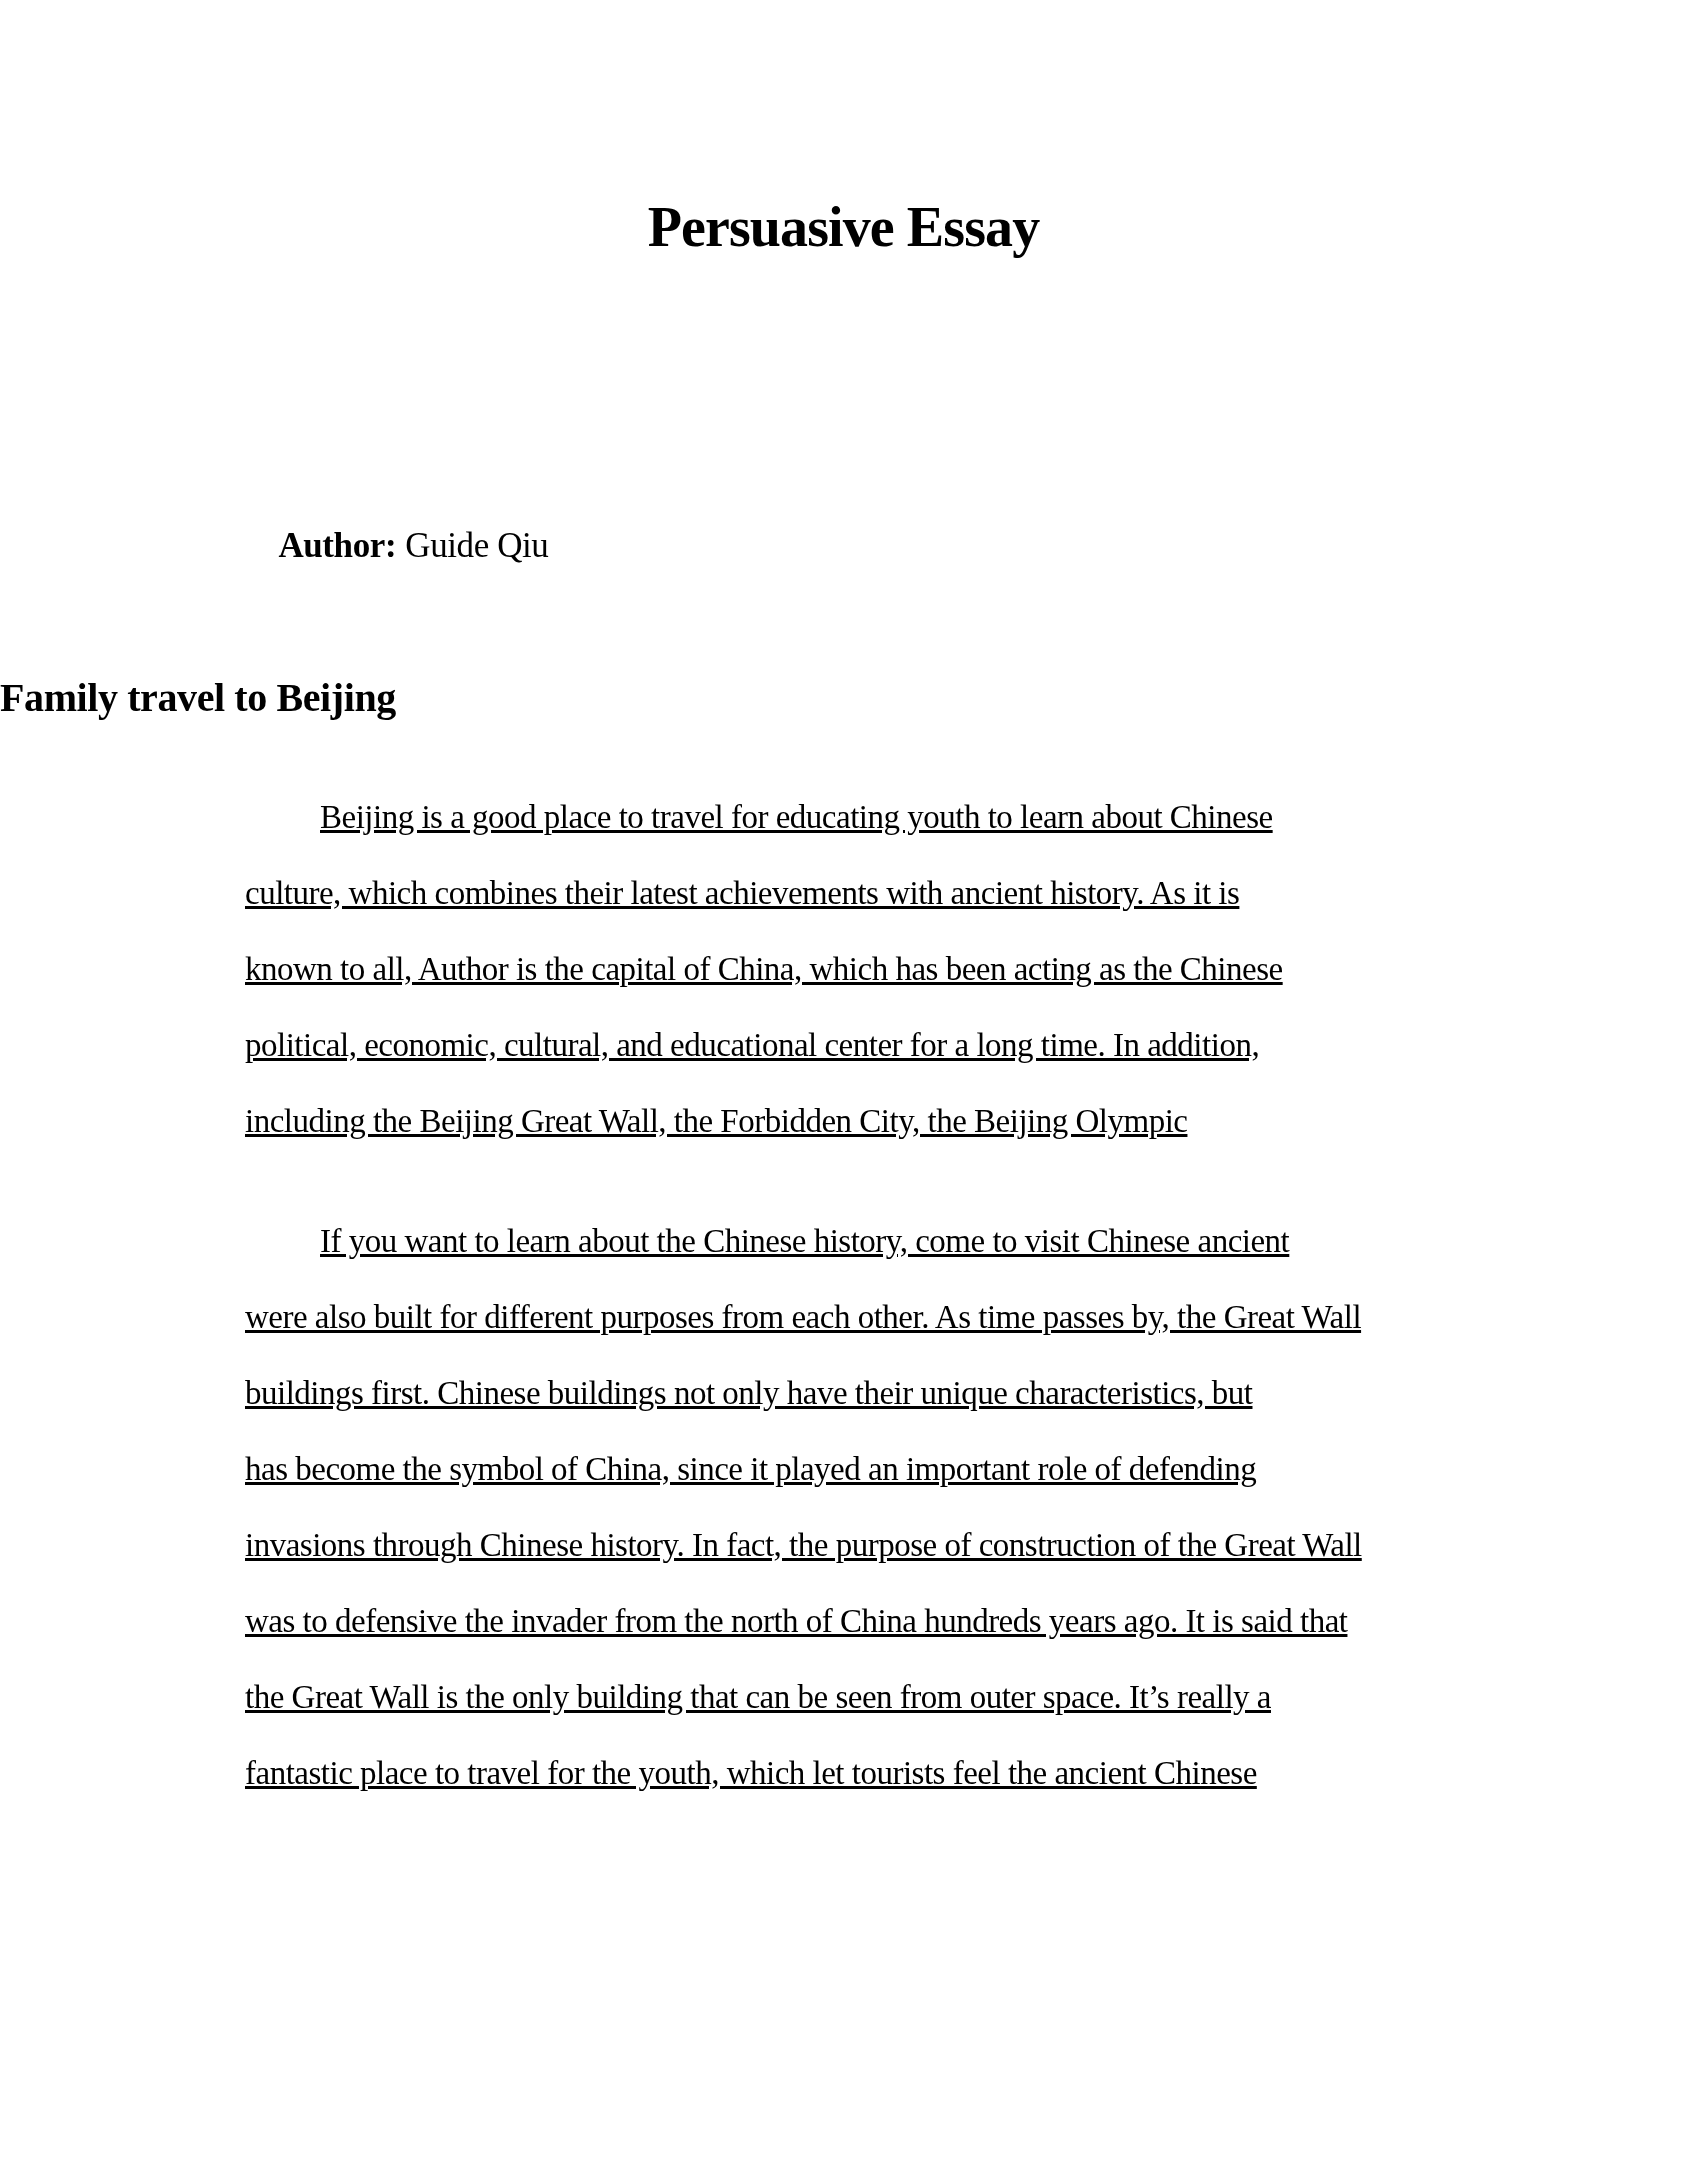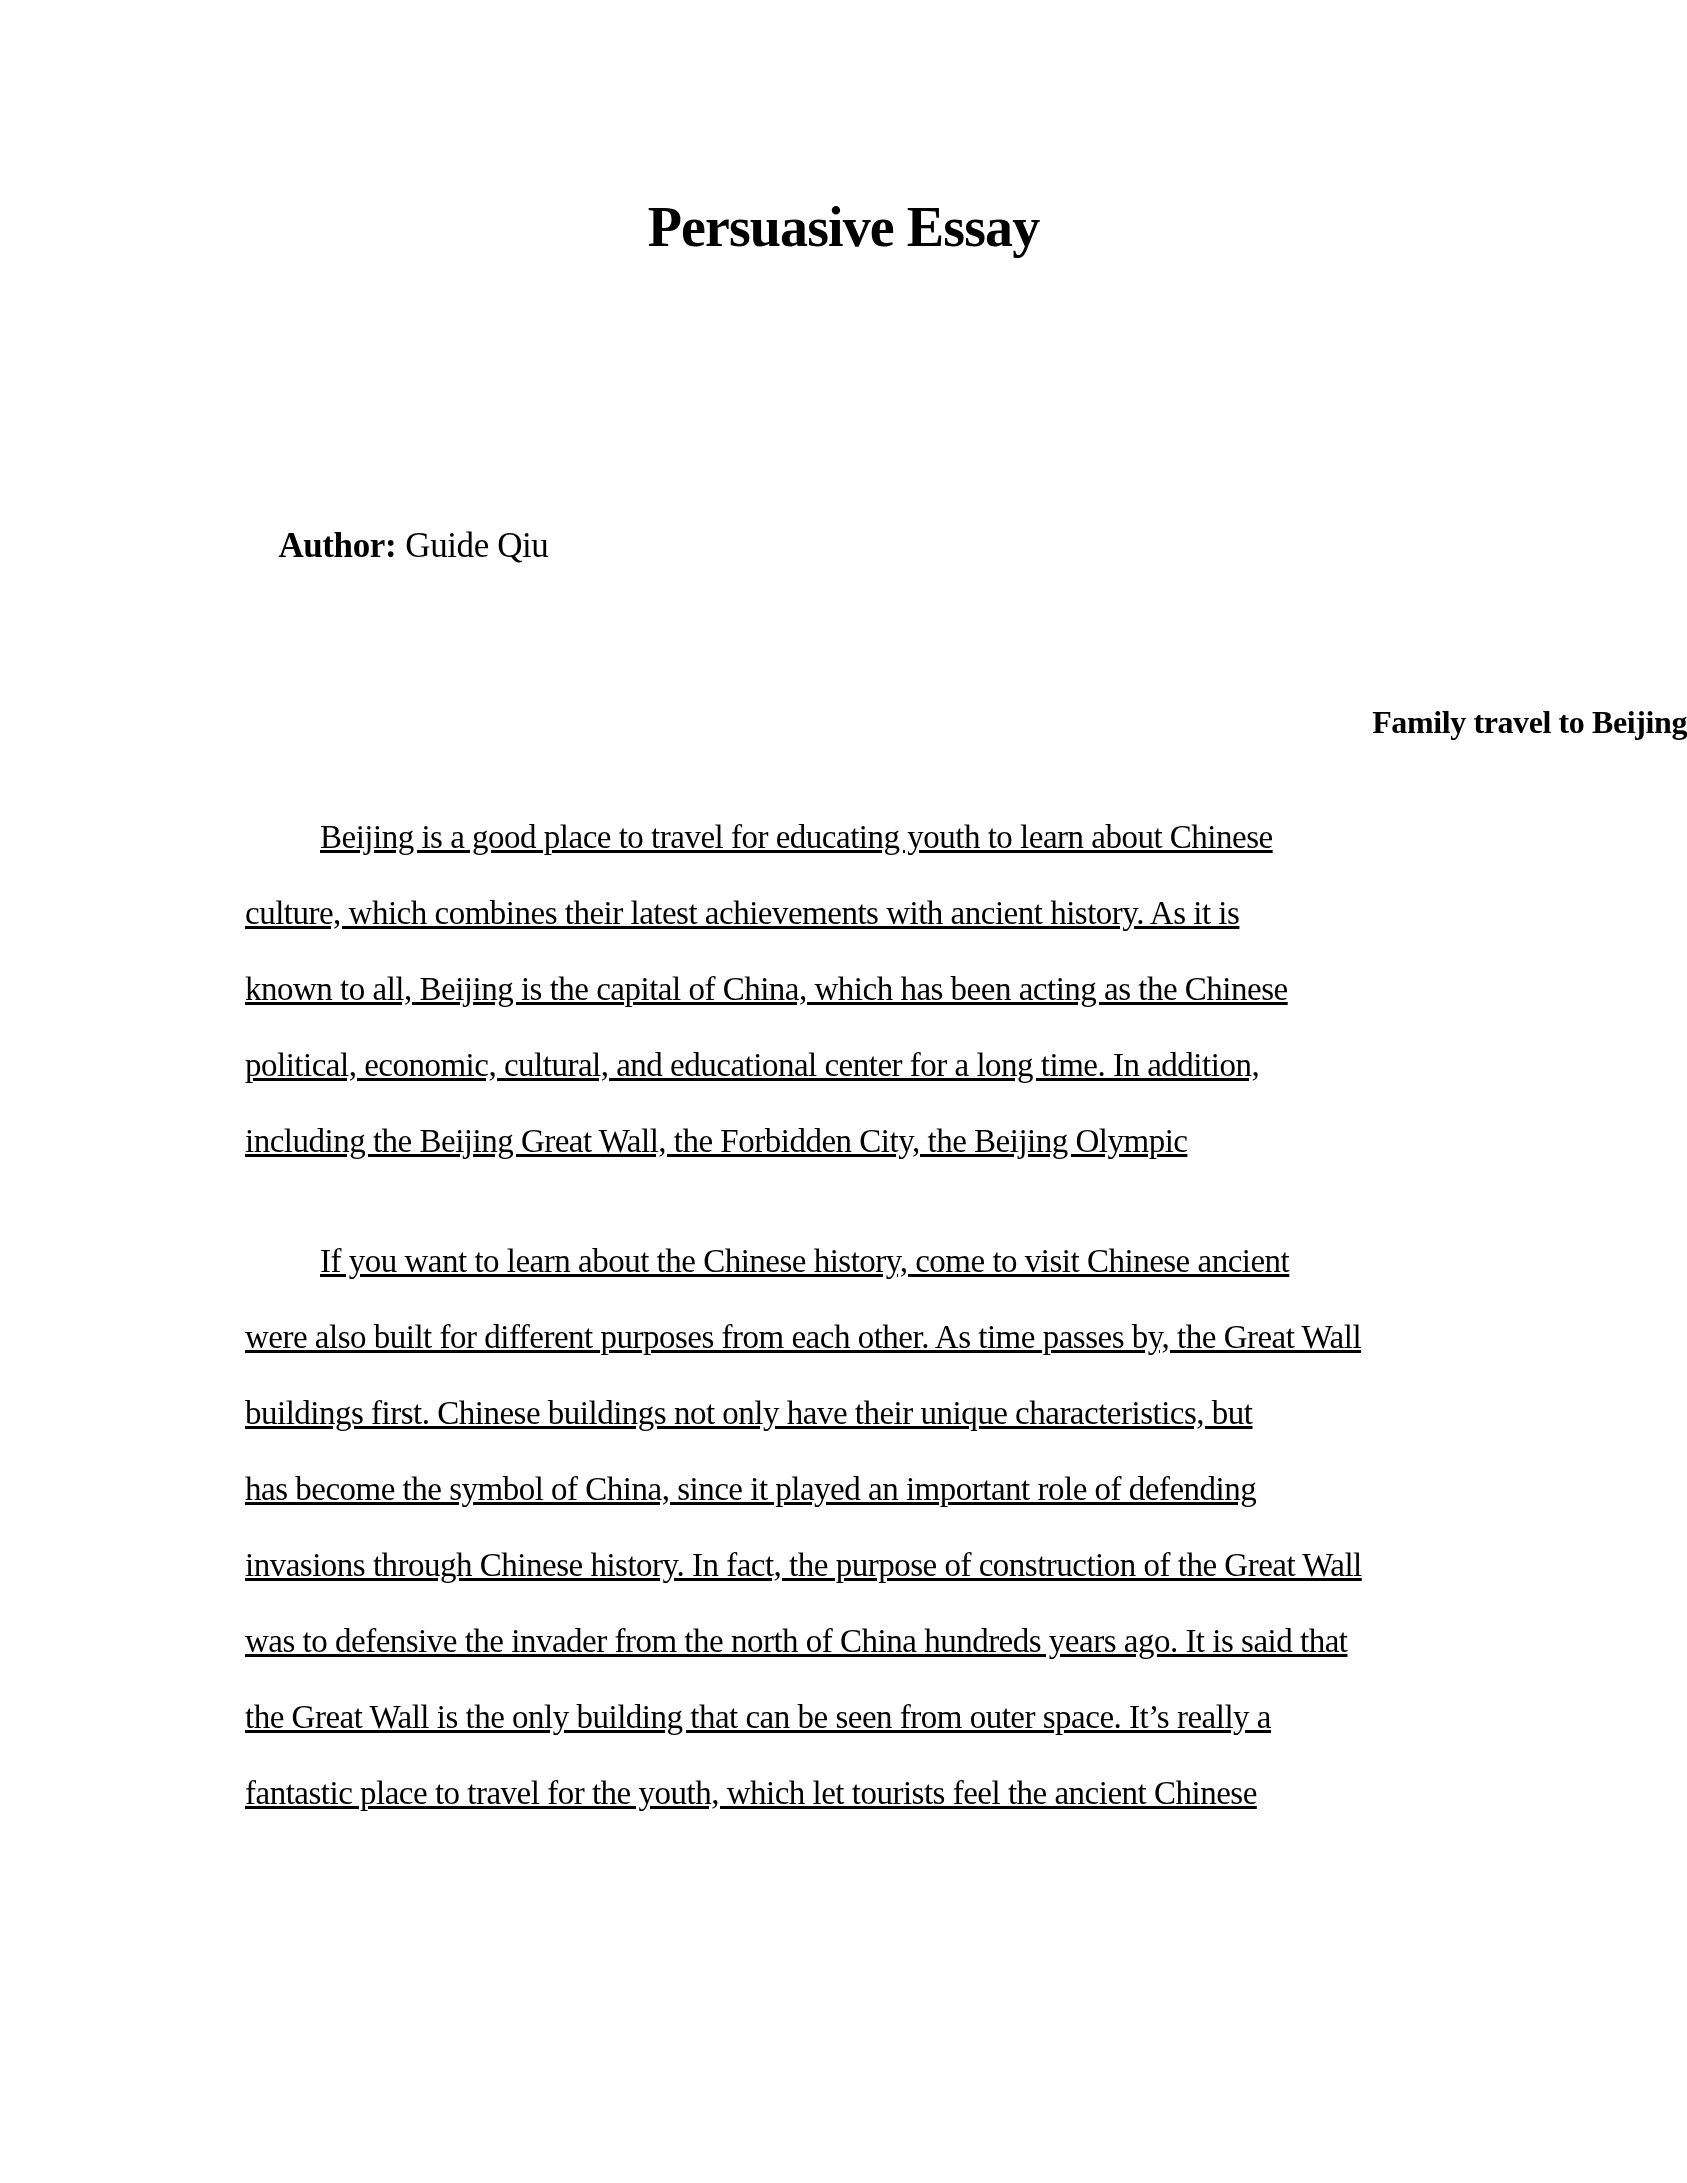--- a/index.html
+++ b/index.html
@@ -26,23 +26,23 @@
     margin-top: 238px;
     margin-left: 245px;
     font-size: 35px;
     line-height: 1;
     letter-spacing: -0.4px;
     white-space: pre;
   }
   .author-label { font-weight: bold; }
   .author-name { margin-left: 0.26em; }
   .section-heading {
-    margin-top: 108px;
-    text-align: right;
-    font-size: 32px;
+    margin-top: 80px;
+    text-align: left;
+    font-size: 40px;
     font-weight: bold;
     line-height: 1;
     letter-spacing: -0.4px;
     white-space: pre;
   }
   .paragraph {
     margin-left: 245px;
     margin-right: 105px;
     font-size: 33px;
     line-height: 76px;
@@ -62,21 +62,21 @@
 
   <div class="author-line">
     <span class="author-label">Author:</span><span class="author-name">Guide Qiu</span>
   </div>
 
   <h2 class="section-heading">Family travel to Beijing</h2>
 
   <div class="paragraph first">
     <div class="line indent">Beijing is a good place to travel for educating youth to learn about Chinese</div>
     <div class="line">culture, which combines their latest achievements with ancient history. As it is</div>
-    <div class="line">known to all, Beijing is the capital of China, which has been acting as the Chinese</div>
+    <div class="line">known to all, Author is the capital of China, which has been acting as the Chinese</div>
     <div class="line">political, economic, cultural, and educational center for a long time. In addition,</div>
     <div class="line">including the Beijing Great Wall, the Forbidden City, the Beijing Olympic</div>
   </div>
 
   <div class="paragraph second">
     <div class="line indent">If you want to learn about the Chinese history, come to visit Chinese ancient</div>
     <div class="line">were also built for different purposes from each other. As time passes by, the Great Wall</div>
     <div class="line">buildings first. Chinese buildings not only have their unique characteristics, but</div>
     <div class="line">has become the symbol of China, since it played an important role of defending</div>
     <div class="line">invasions through Chinese history. In fact, the purpose of construction of the Great Wall</div>

